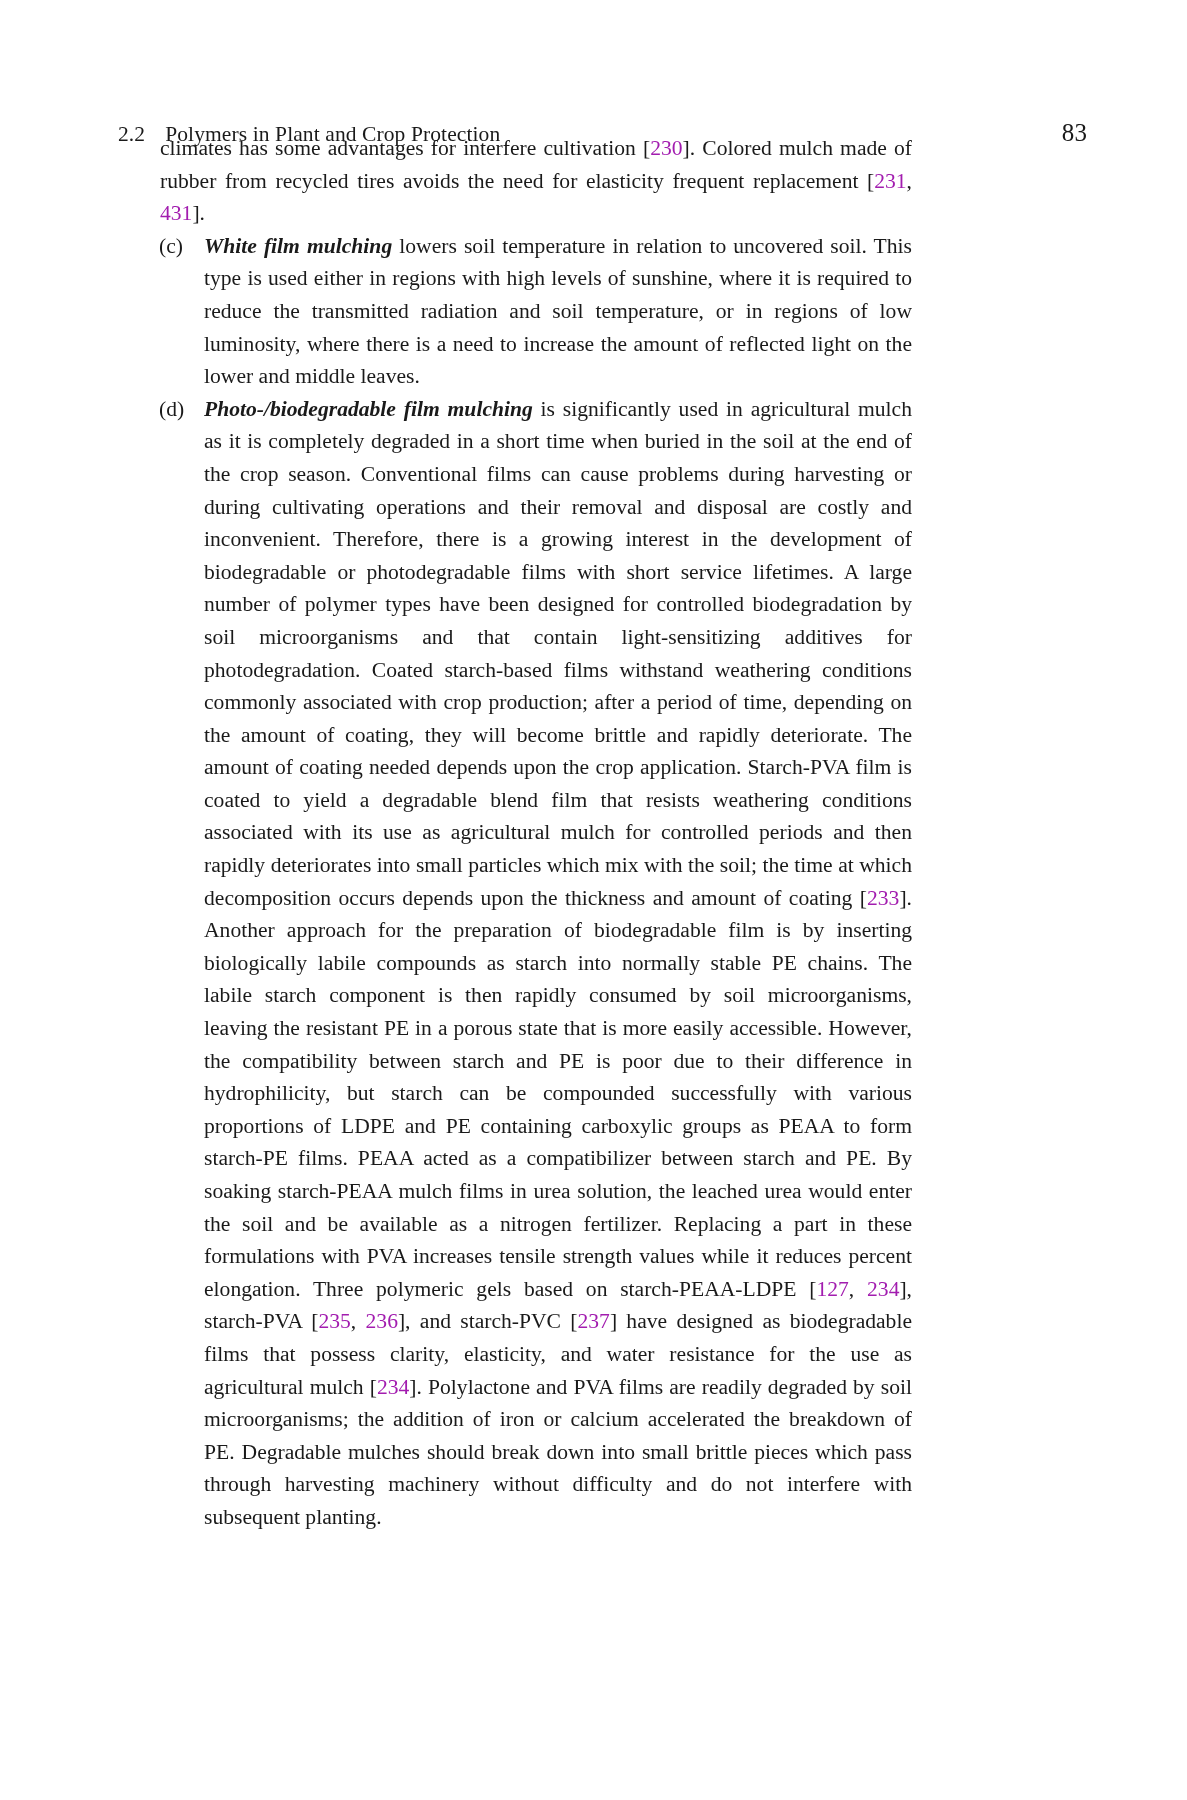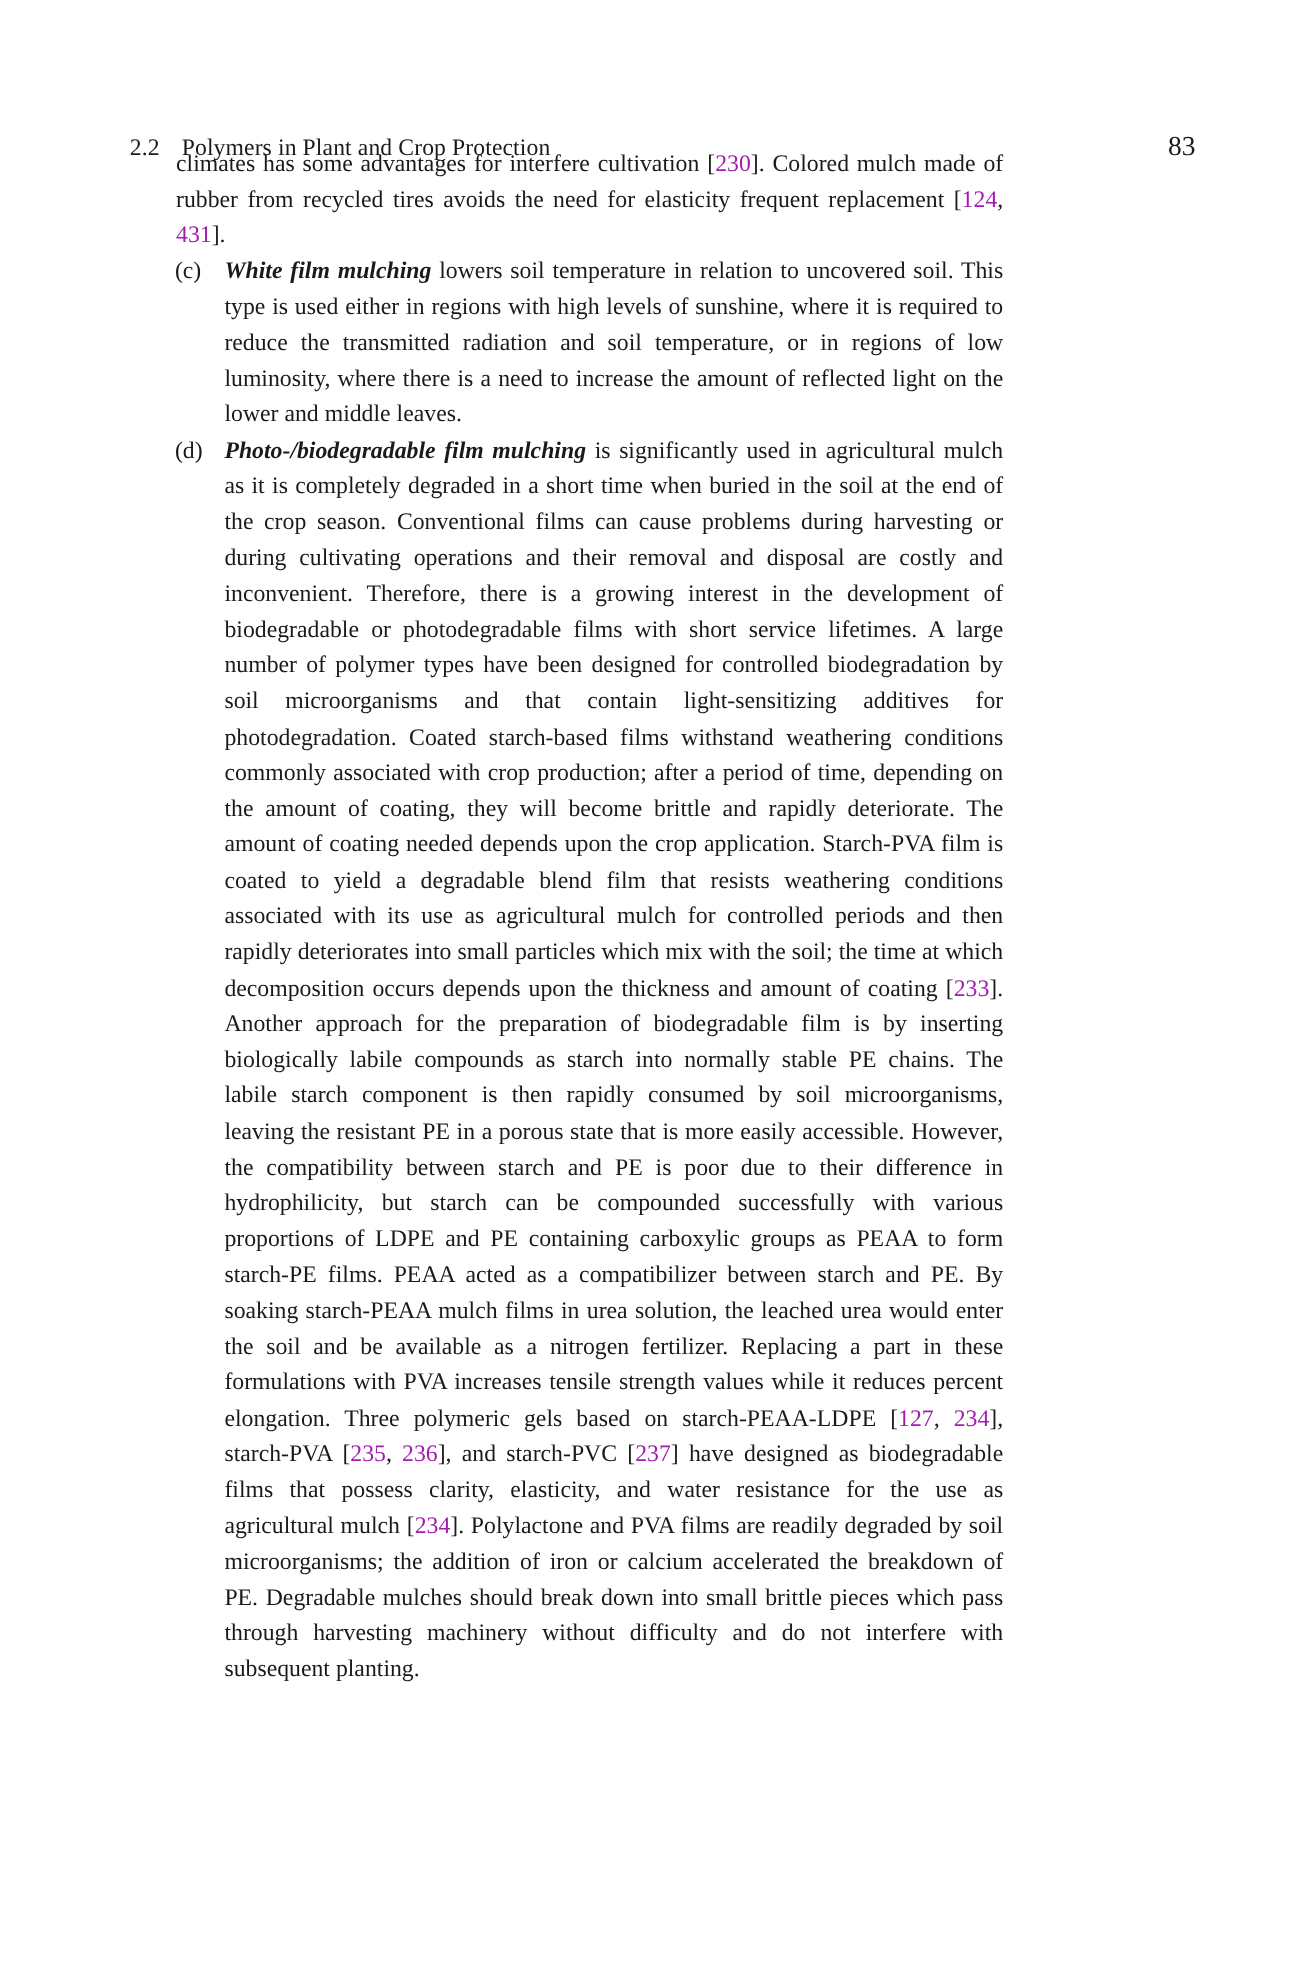--- a/index.html
+++ b/index.html
@@ -111,20 +111,20 @@
   <div class="running-head">
     <div class="rh-left">
       <span class="rh-section-number">2.2</span>
       <span class="rh-title">Polymers in Plant and Crop Protection</span>
     </div>
     <span class="rh-page-number">83</span>
   </div>
 
   <div class="content">
 
-    <p class="para"><span>climates has some advantages for interfere cultivation [</span><span class="cite">230</span><span>]. Colored mulch made of rubber from recycled tires avoids the need for elasticity frequent replacement [</span><span class="cite">124</span><span>, </span><span class="cite">431</span><span>].</span></p>
+    <p class="para"><span>climates has some advantages for interfere cultivation [</span><span class="cite">230</span><span>]. Colored mulch made of rubber from recycled tires avoids the need for elasticity frequent replacement [</span><span class="cite">231</span><span>, </span><span class="cite">431</span><span>].</span></p>
 
     <div class="list-item"><span class="list-marker">(c)</span><span class="term">White film mulching</span><span> lowers soil temperature in relation to uncovered soil. This type is used either in regions with high levels of sunshine, where it is required to reduce the transmitted radiation and soil temperature, or in regions of low luminosity, where there is a need to increase the amount of reflected light on the lower and middle leaves.</span></div>
 
     <div class="list-item"><span class="list-marker">(d)</span><span class="term">Photo-/biodegradable film mulching</span><span> is significantly used in agricultural mulch as it is completely degraded in a short time when buried in the soil at the end of the crop season. Conventional films can cause problems during harvesting or during cultivating operations and their removal and disposal are costly and inconvenient. Therefore, there is a growing interest in the development of biodegradable or photodegradable films with short service lifetimes. A large number of polymer types have been designed for controlled biodegradation by soil microorganisms and that contain light-sensitizing additives for photodegradation. Coated starch-based films withstand weathering conditions commonly associated with crop production; after a period of time, depending on the amount of coating, they will become brittle and rapidly deteriorate. The amount of coating needed depends upon the crop application. Starch-PVA film is coated to yield a degradable blend film that resists weathering conditions associated with its use as agricultural mulch for controlled periods and then rapidly deteriorates into small particles which mix with the soil; the time at which decomposition occurs depends upon the thickness and amount of coating [</span><span class="cite">233</span><span>]. Another approach for the preparation of biodegradable film is by inserting biologically labile compounds as starch into normally stable PE chains. The labile starch component is then rapidly consumed by soil microorganisms, leaving the resistant PE in a porous state that is more easily accessible. However, the compatibility between starch and PE is poor due to their difference in hydrophilicity, but starch can be compounded successfully with various proportions of LDPE and PE containing carboxylic groups as PEAA to form starch-PE films. PEAA acted as a compatibilizer between starch and PE. By soaking starch-PEAA mulch films in urea solution, the leached urea would enter the soil and be available as a nitrogen fertilizer. Replacing a part in these formulations with PVA increases tensile strength values while it reduces percent elongation. Three polymeric gels based on starch-PEAA-LDPE [</span><span class="cite">127</span><span>, </span><span class="cite">234</span><span>], starch-PVA [</span><span class="cite">235</span><span>, </span><span class="cite">236</span><span>], and starch-PVC [</span><span class="cite">237</span><span>] have designed as biodegradable films that possess clarity, elasticity, and water resistance for the use as agricultural mulch [</span><span class="cite">234</span><span>]. Polylactone and PVA films are readily degraded by soil microorganisms; the addition of iron or calcium accelerated the breakdown of PE. Degradable mulches should break down into small brittle pieces which pass through harvesting machinery without difficulty and do not interfere with subsequent planting.</span></div>
 
   </div>
 </div>
 
 </body></html>

